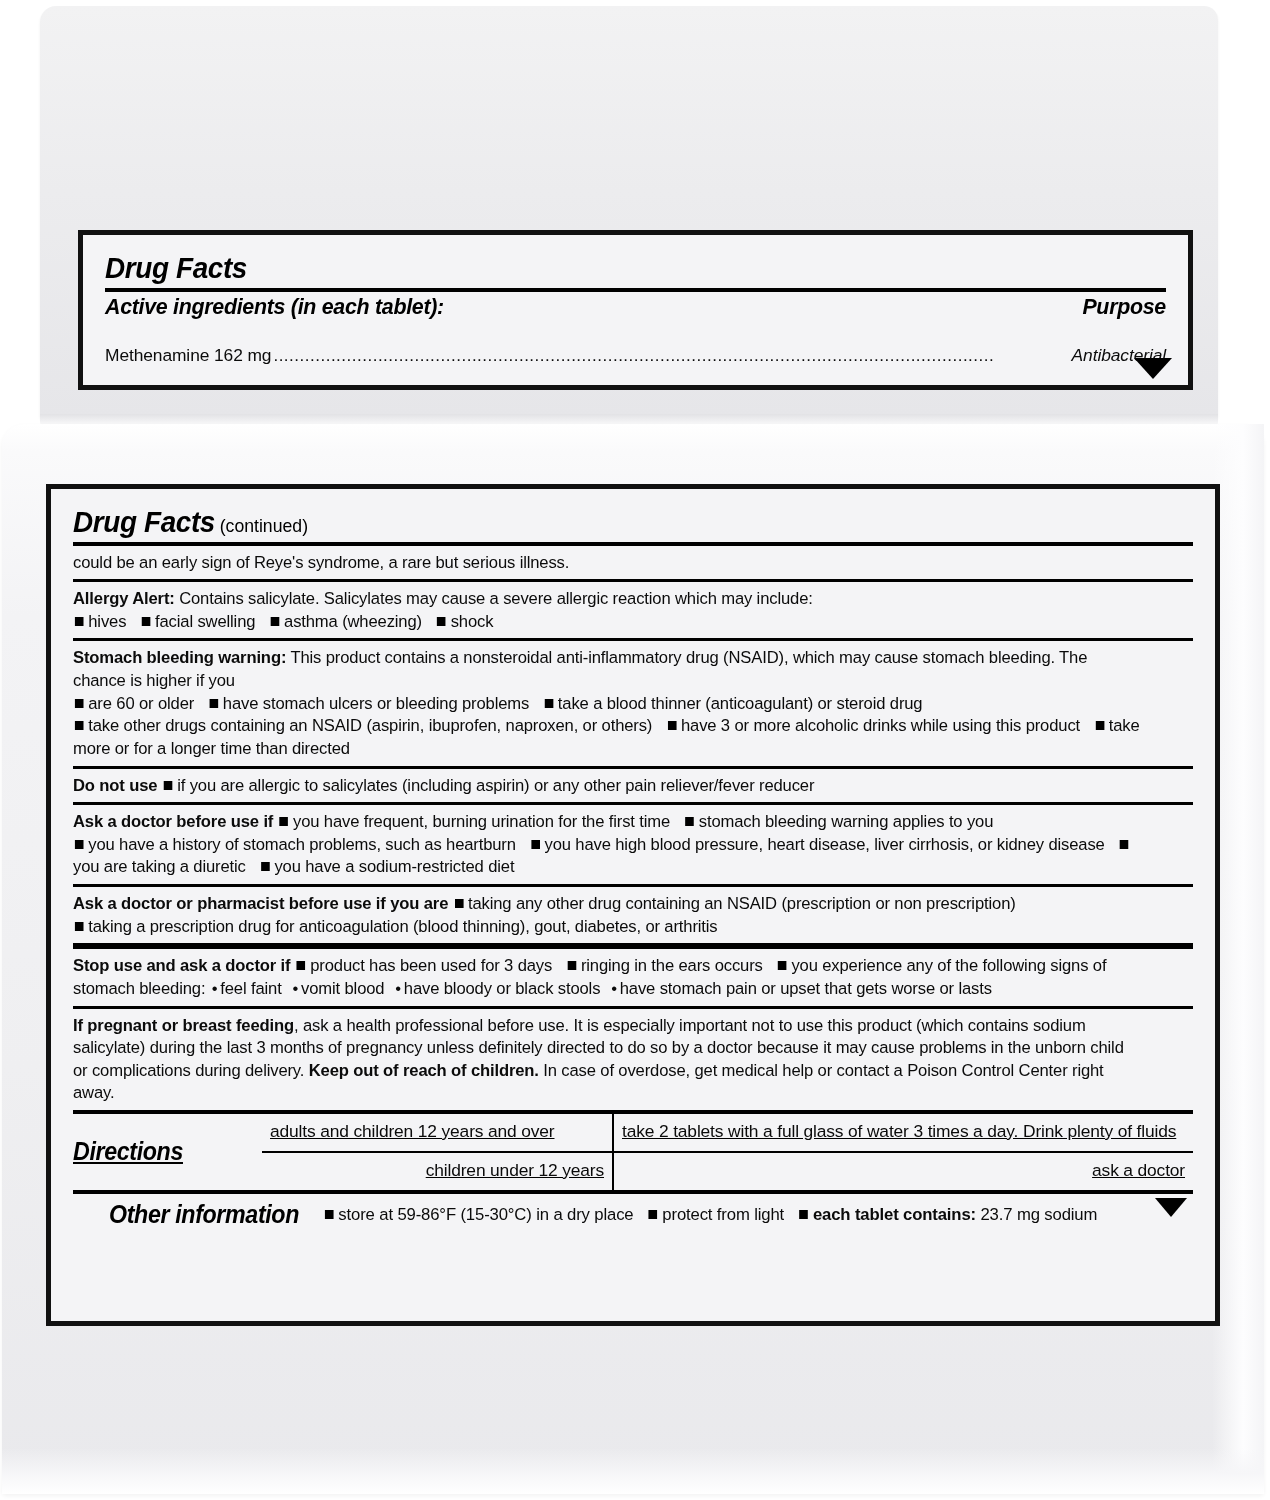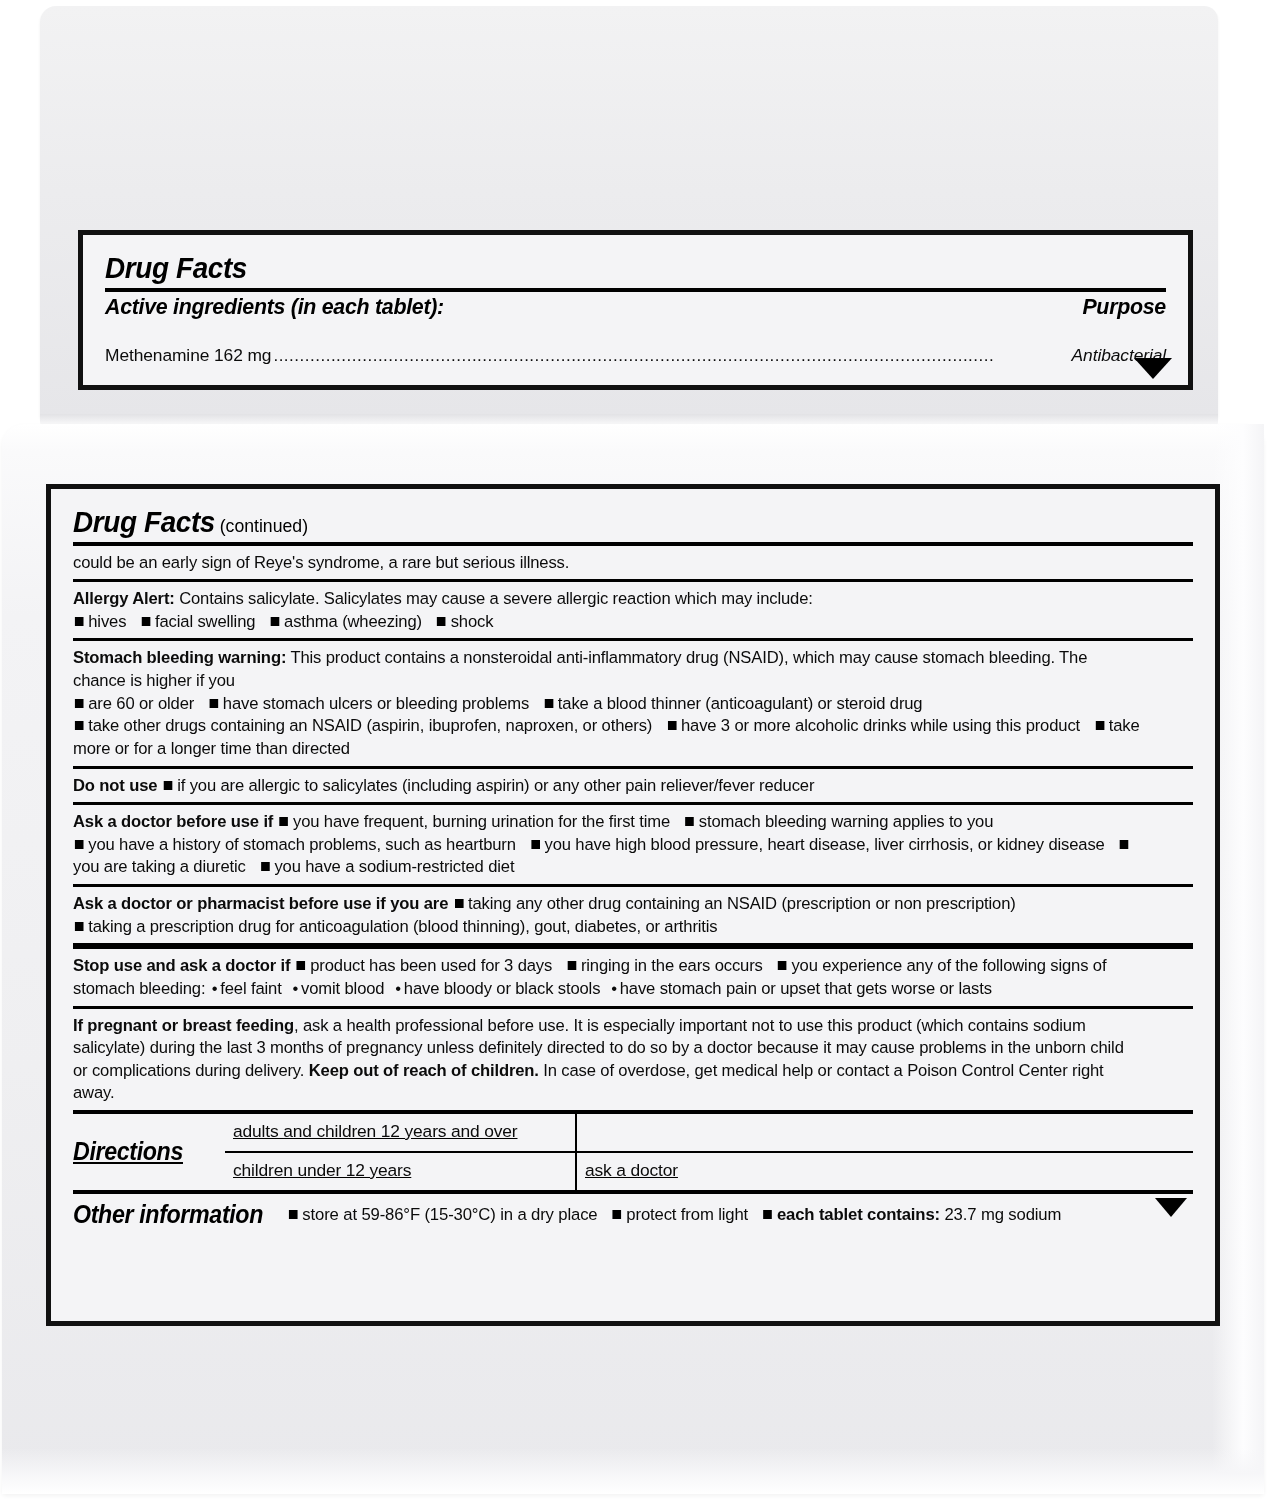--- a/index.html
+++ b/index.html
@@ -140,32 +140,32 @@
   
   .dir-wrap { display: flex; align-items: stretch; padding: 0; text-decoration: underline; }
   .dir-label {
     width: 152px; flex: 0 0 152px;
     font-style: italic; font-weight: 700; font-size: 25px;
     letter-spacing: -0.4px; color:#000;
     display: flex; align-items: center;
     transform: scaleX(0.93); transform-origin: left center;
   }
   .dir-tbl { flex: 1 1 auto; }
-  .dir-row { display: flex; }
-  .dir-row + .dir-row .dcell { border-top: 2.5px solid #000; }
+  .dir-row { display: flex; margin-left: 37px; }
+  .dir-row + .dir-row .dcell { border-top: 2.5px solid #000; text-align: right; }
   .dcell {
     font-size: 17.4px; color:#0b0b0b; padding: 7px 8px 8px 8px;
     line-height: 1.25; letter-spacing: -0.15px;
     transform-origin: left center;
   }
   .dcell.c1 { width: 352px; flex: 0 0 352px; border-right: 2.5px solid #000; }
   .dcell.c2 { flex: 1 1 auto; }
 
   
-  .other-row { position: relative; padding: 6px 0 4px 0; display:flex; align-items:center;}
+  .other-row { position: relative; padding: 6px 0 4px 0; display:flex; align-items:center;margin-left:36px;}
   .other-label {
     font-style: italic; font-weight: 700; font-size: 25px;
     letter-spacing: -0.4px; color:#000; margin-right: 10px;
     transform: scaleX(0.93); transform-origin:left center;
   }
   .other-items { font-size: 17.4px; color:#0b0b0b; letter-spacing:-0.15px;
     transform: scaleX(0.96); transform-origin:left center; }
   .other-items b { font-weight: 700; }
 </style>
 </head>
@@ -301,20 +301,21 @@
           <b>If pregnant or breast feeding</b><span>, ask a health professional before use.  It is especially important not to use this product (which contains sodium salicylate) during the last 3 months of pregnancy unless definitely directed to do so by a doctor because it may cause problems in the unborn child or complications during delivery. </span><b>Keep out of reach of children.</b><span>  In case of overdose, get medical help or contact a Poison Control Center right away.</span>
         </div>
       </div>
       <div class="rule-thick"></div>
 
       <div class="dir-wrap">
         <div class="dir-label">Directions</div>
         <div class="dir-tbl">
           <div class="dir-row">
             <div class="dcell c1">adults and children 12 years and over</div>
+            <div class="dcell c2">take 2 tablets with a full glass of water 3 times a day.  Drink plenty of fluids</div>
           </div>
           <div class="dir-row">
             <div class="dcell c1">children under 12 years</div>
             <div class="dcell c2">ask a doctor</div>
           </div>
         </div>
       </div>
       <div class="rule-thick"></div>
 
       <div class="other-row">

